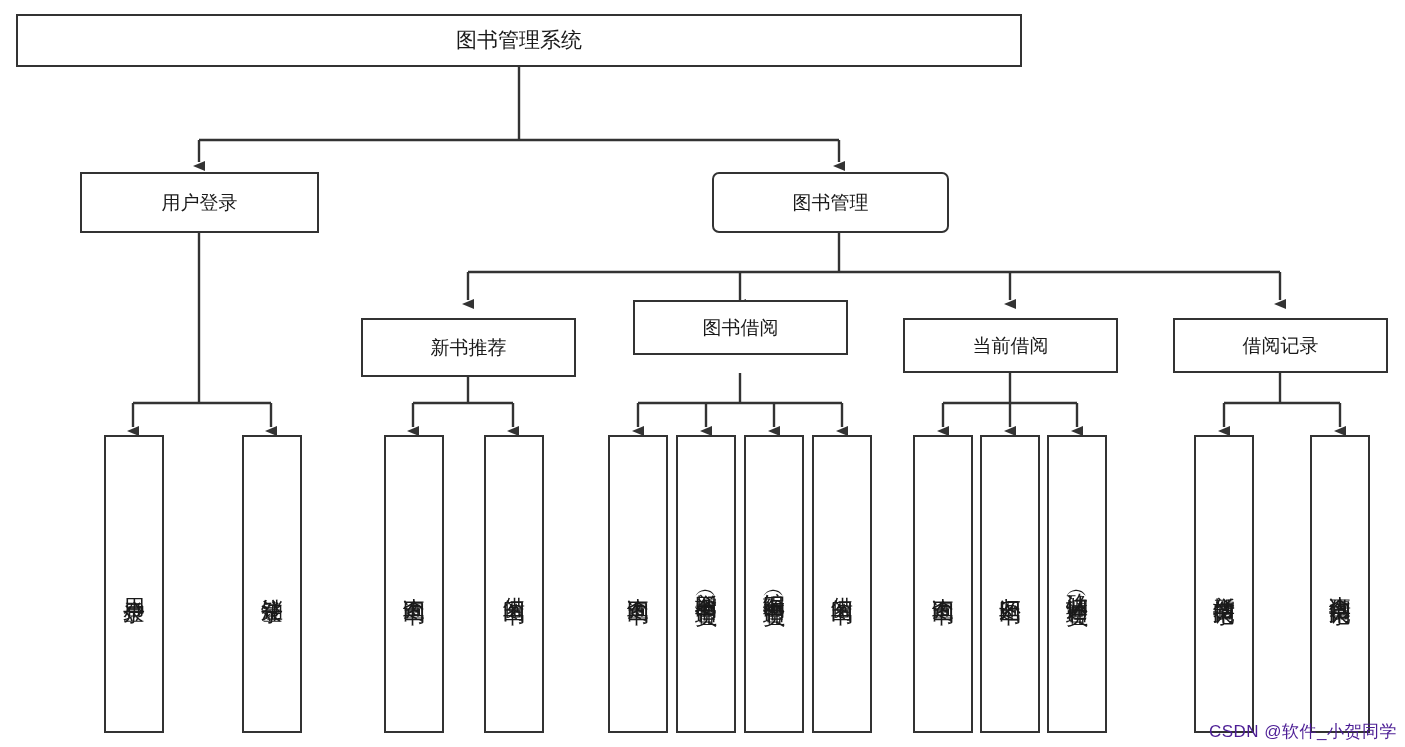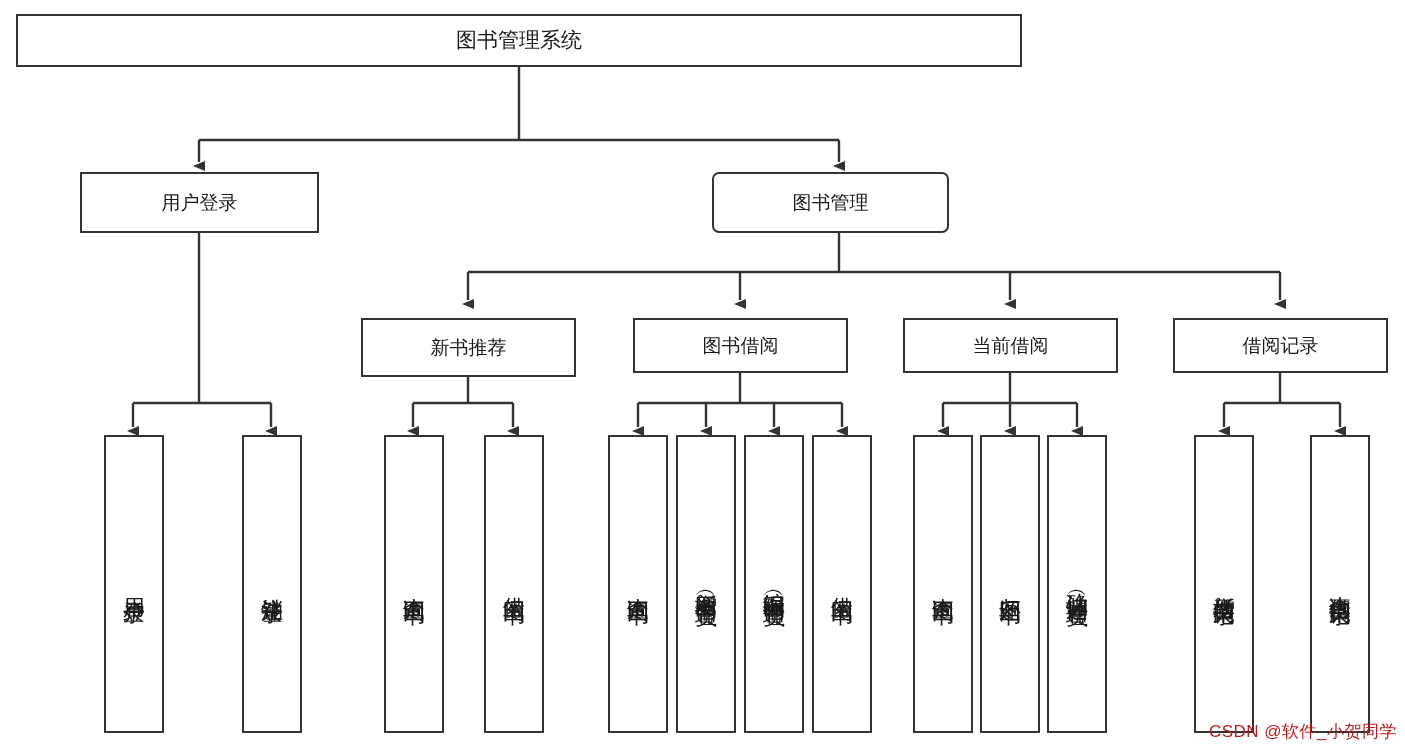--- a/index.html
+++ b/index.html
@@ -58,21 +58,21 @@
     font-size: 22px;
     letter-spacing: 2px;
     line-height: 1;
     white-space: nowrap;
   }
   .watermark {
     position: absolute;
     right: 8px;
     bottom: 4px;
     font-size: 17px;
-    color: #b91c1c;
+    color: #4c1d95;
     letter-spacing: 0.5px;
     white-space: nowrap;
   }
 </style>
 </head>
 <body>
 
 <div id="canvas">
 
   <svg class="edges" viewBox="0 0 1405 747">
@@ -132,21 +132,21 @@
   <div class="node branch" style="left:80px; top:172px; width:239px; height:61px;">
     <span class="label">用户登录</span>
   </div>
   <div class="node branch" style="left:712px; top:172px; width:237px; height:61px;border-radius:7px;">
     <span class="label">图书管理</span>
   </div>
 
   <div class="node branch" style="left:361px; top:318px; width:215px; height:59px;">
     <span class="label">新书推荐</span>
   </div>
-  <div class="node branch" style="left:633px; top:318px; width:215px; height:55px;">
+  <div class="node branch" style="left:633px; top:300px; width:215px; height:55px;">
     <span class="label">图书借阅</span>
   </div>
   <div class="node branch" style="left:903px; top:318px; width:215px; height:55px;">
     <span class="label">当前借阅</span>
   </div>
   <div class="node branch" style="left:1173px; top:318px; width:215px; height:55px;">
     <span class="label">借阅记录</span>
   </div>
 
   <div class="node leaf" style="left:104px; top:435px; width:60px; height:298px;">

